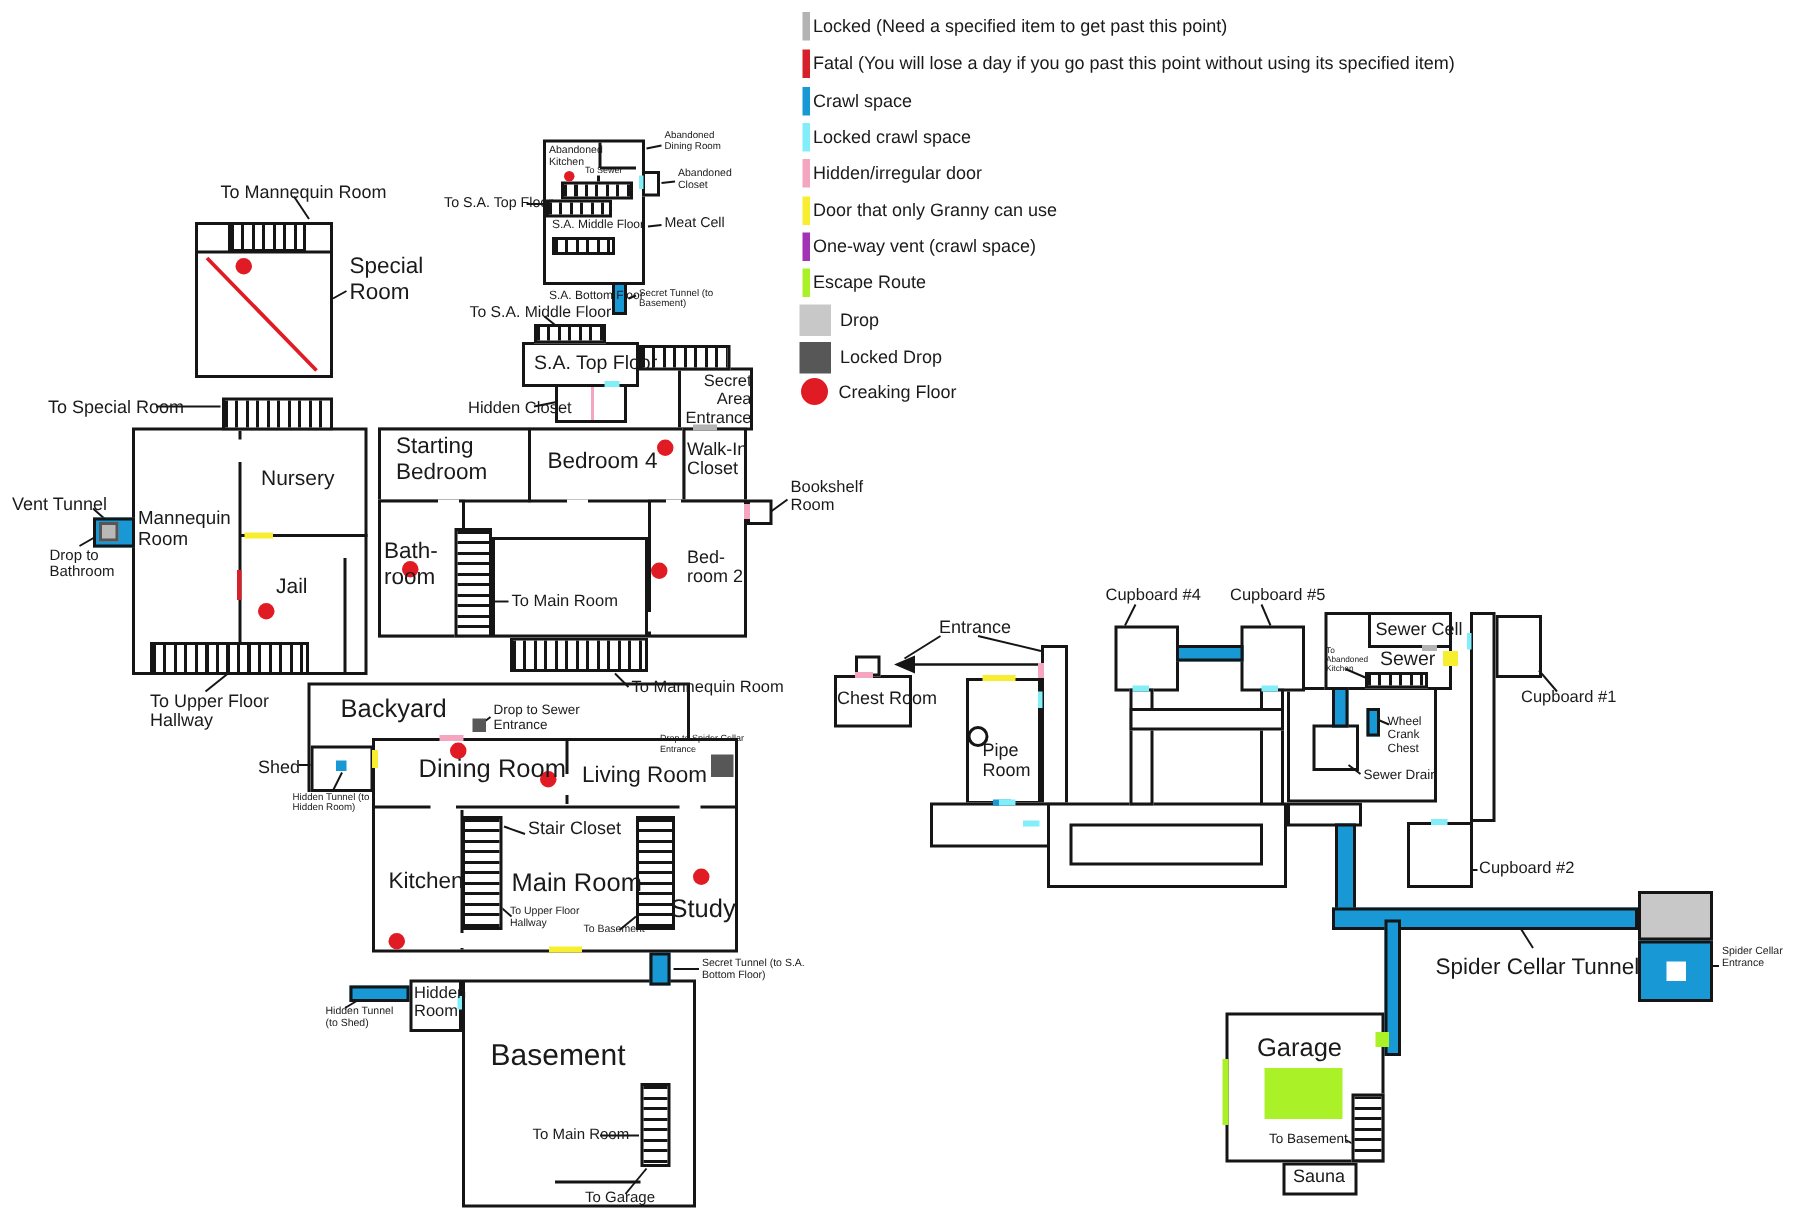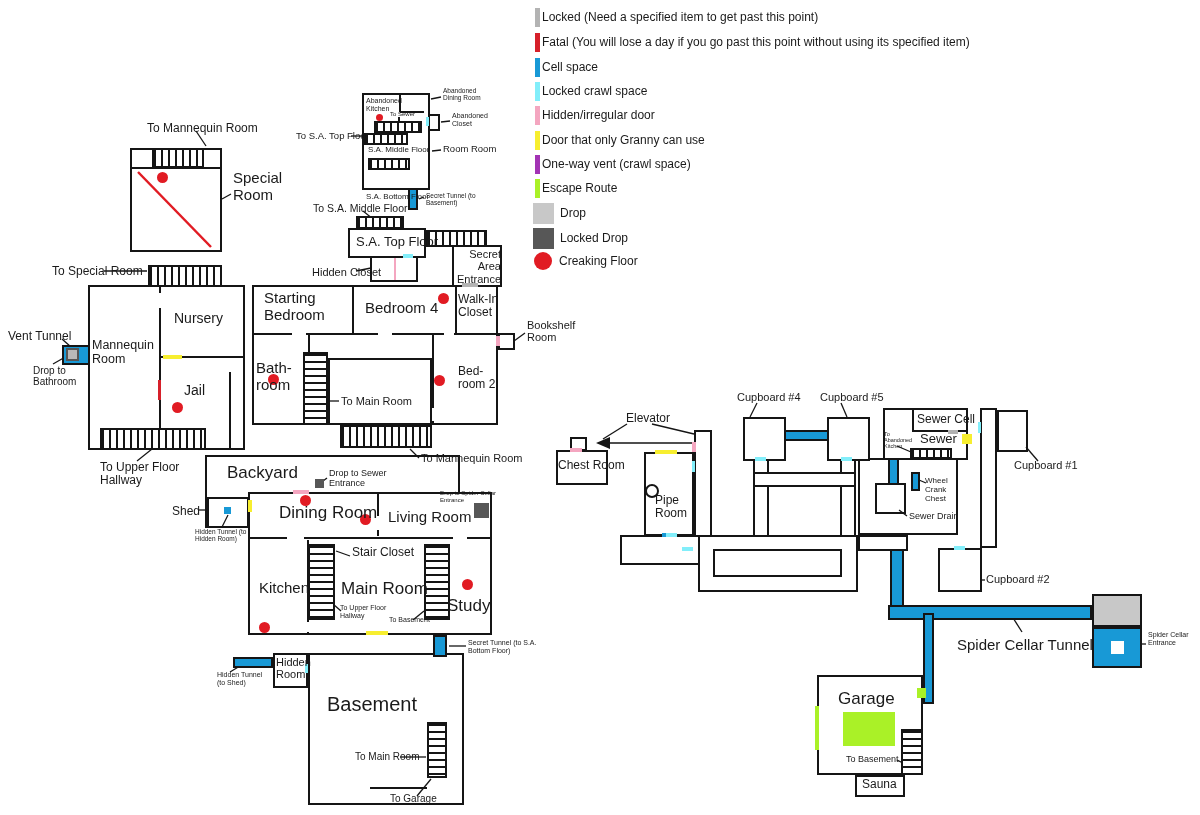--- a/index.html
+++ b/index.html
@@ -114,21 +114,21 @@
     <div class="lg-sw" style="left: 535px; top: 82px; width: 5px; height: 19px; background-color: rgb(130, 238, 250);"></div>
     <div class="lg-sw" style="left: 535px; top: 106px; width: 5px; height: 19px; background-color: rgb(244, 166, 192);"></div>
     <div class="lg-sw" style="left: 535px; top: 131px; width: 5px; height: 19px; background-color: rgb(247, 238, 47);"></div>
     <div class="lg-sw" style="left: 535px; top: 155px; width: 5px; height: 19px; background-color: rgb(162, 51, 180);"></div>
     <div class="lg-sw" style="left: 535px; top: 179px; width: 5px; height: 19px; background-color: rgb(170, 241, 39);"></div>
     <div class="lg-sw" style="left: 533px; top: 203px; width: 21px; height: 21px; background-color: rgb(200, 200, 200);"></div>
     <div class="lg-sw" style="left: 533px; top: 228px; width: 21px; height: 21px; background-color: rgb(87, 87, 87);"></div>
     <div class="lg-sw lg-ci" style="left: 534px; top: 252px; width: 18px; height: 18px; background-color: rgb(225, 27, 35);"></div>
     <span class="lbl" style="left:542px;top:11px;font-size:12px;">Locked (Need a specified item to get past this point)</span>
     <span class="lbl" style="left:542px;top:36px;font-size:12px;">Fatal (You will lose a day if you go past this point without using its specified item)</span>
-    <span class="lbl" style="left:542px;top:61px;font-size:12px;">Cell space</span>
+    <span class="lbl" style="left:542px;top:61px;font-size:12px;">Crawl space</span>
     <span class="lbl" style="left:542px;top:85px;font-size:12px;">Locked crawl space</span>
     <span class="lbl" style="left:542px;top:109px;font-size:12px;">Hidden/irregular door</span>
     <span class="lbl" style="left:542px;top:134px;font-size:12px;">Door that only Granny can use</span>
     <span class="lbl" style="left:542px;top:158px;font-size:12px;">One-way vent (crawl space)</span>
     <span class="lbl" style="left:542px;top:182px;font-size:12px;">Escape Route</span>
     <span class="lbl" style="left:560px;top:207px;font-size:12px;">Drop</span>
     <span class="lbl" style="left:560px;top:232px;font-size:12px;">Locked Drop</span>
     <span class="lbl" style="left:559px;top:255px;font-size:12px;">Creaking Floor</span>
   </div>
 
@@ -139,21 +139,21 @@
   <span class="lbl wrap" style="left:233px;top:170px;width:62px;font-size:15px;">Special Room</span>
 
   <div class="st st-v" style="left:148px;top:265px;width:74px;height:22px;"></div>
   <div class="room" style="left:88px;top:285px;width:157px;height:165px;"></div>
   <div class="st st-v" style="left:100px;top:428px;width:106px;height:22px;"></div>
   <div class="tunnel" style="left:62px;top:345px;width:28px;height:20px;"></div>
   <div class="mk" style="left:66px;top:348px;width:13px;height:13px;background:#b8b8b8;border:2px solid #555;box-sizing:border-box;"></div>
   <div class="mk c-granny" style="left:163px;top:355px;width:19px;height:4px;"></div>
   <div class="mk c-fatal" style="left:158px;top:380px;width:3px;height:20px;"></div>
   <div class="dot" style="left:172px;top:402px;"></div>
-  <span class="lbl" style="left:32px;top:265px;font-size:12px;margin-left:20px;">To Special Room</span>
+  <span class="lbl" style="left:32px;top:265px;font-size:12px;">To Special Room</span>
   <span class="lbl" style="left:8px;top:330px;font-size:12px;">Vent Tunnel</span>
   <span class="lbl wrap" style="left:33px;top:365px;width:52px;font-size:10px;">Drop to Bathroom</span>
   <span class="lbl wrap" style="left:92px;top:338px;width:66px;font-size:12.5px;">Mannequin Room</span>
   <span class="lbl" style="left:174px;top:311px;font-size:14px;">Nursery</span>
   <span class="lbl" style="left:184px;top:383px;font-size:14px;">Jail</span>
   <span class="lbl wrap" style="left:100px;top:461px;width:92px;font-size:12px;">To Upper Floor Hallway</span>
 
   <div class="room" style="left:362px;top:93px;width:68px;height:97px;"></div>
   <div class="room" style="left:428px;top:114px;width:12px;height:17px;"></div>
   <div class="mk c-lcrawl" style="left:426px;top:117px;width:3px;height:9px;"></div>
@@ -161,21 +161,21 @@
   <div class="st st-v" style="left:364px;top:133px;width:44px;height:12px;"></div>
   <div class="st st-v" style="left:368px;top:158px;width:42px;height:12px;"></div>
   <div class="tunnel" style="left:408px;top:188px;width:10px;height:22px;"></div>
   <div class="dot dot-s" style="left:376px;top:114px;"></div>
   <span class="lbl wrap" style="left:366px;top:97px;width:40px;font-size:7px;">Abandoned Kitchen</span>
   <span class="lbl" style="left:390px;top:111px;font-size:6px;">To Sewer</span>
   <span class="lbl wrap" style="left:443px;top:87px;width:46px;font-size:6.5px;">Abandoned Dining Room</span>
   <span class="lbl wrap" style="left:452px;top:112px;width:44px;font-size:7px;">Abandoned Closet</span>
   <span class="lbl" style="left:296px;top:131px;font-size:9.5px;">To S.A. Top Floor</span>
   <span class="lbl" style="left:368px;top:146px;font-size:8px;">S.A. Middle Floor</span>
-  <span class="lbl" style="left:443px;top:144px;font-size:9.5px;">Room Room</span>
+  <span class="lbl" style="left:443px;top:144px;font-size:9.5px;">Meat Cell</span>
   <span class="lbl" style="left:366px;top:193px;font-size:8px;">S.A. Bottom Floor</span>
   <span class="lbl wrap" style="left:426px;top:192px;width:52px;font-size:6.5px;">Secret Tunnel (to Basement)</span>
 
   <div class="st st-v" style="left:356px;top:216px;width:48px;height:13px;"></div>
   <div class="room" style="left:348px;top:228px;width:78px;height:30px;"></div>
   <div class="st st-v" style="left:426px;top:230px;width:61px;height:17px;"></div>
   <div class="room" style="left:452px;top:245px;width:50px;height:42px;"></div>
   <div class="room" style="left:370px;top:256px;width:48px;height:26px;"></div>
   <div class="mk c-hidden" style="left:394px;top:258px;width:2px;height:22px;"></div>
   <div class="mk c-lcrawl" style="left:403px;top:254px;width:10px;height:4px;"></div>
@@ -285,21 +285,21 @@
   <div class="mk c-locked" style="left:948px;top:430px;width:10px;height:4px;"></div>
   <div class="mk c-granny" style="left:962px;top:434px;width:10px;height:10px;"></div>
   <div class="tunnel" style="left:888px;top:458px;width:11px;height:27px;"></div>
   <div class="tunnel" style="left:911px;top:472px;width:9px;height:19px;"></div>
   <div class="room" style="left:875px;top:483px;width:31px;height:31px;"></div>
   <div class="room" style="left:980px;top:408px;width:17px;height:140px;"></div>
   <div class="mk c-lcrawl" style="left:978px;top:422px;width:3px;height:11px;"></div>
   <div class="room" style="left:997px;top:410px;width:31px;height:42px;"></div>
   <div class="room" style="left:938px;top:548px;width:44px;height:44px;"></div>
   <div class="mk c-lcrawl" style="left:954px;top:546px;width:11px;height:4px;"></div>
-  <span class="lbl" style="left:626px;top:412px;font-size:12px;">Elevator</span>
+  <span class="lbl" style="left:626px;top:412px;font-size:12px;">Entrance</span>
   <span class="lbl" style="left:558px;top:459px;font-size:12px;">Chest Room</span>
   <span class="lbl wrap" style="left:655px;top:494px;width:40px;font-size:12px;">Pipe Room</span>
   <span class="lbl" style="left:737px;top:391px;font-size:11px;">Cupboard #4</span>
   <span class="lbl" style="left:820px;top:391px;font-size:11px;">Cupboard #5</span>
   <span class="lbl" style="left:917px;top:413px;font-size:12px;">Sewer Cell</span>
   <span class="lbl" style="left:920px;top:432px;font-size:13px;">Sewer</span>
   <span class="lbl wrap" style="left:884px;top:431px;width:28px;font-size:5.5px;">To Abandoned Kitchen</span>
   <span class="lbl wrap" style="left:925px;top:477px;width:34px;font-size:8px;">Wheel Crank Chest</span>
   <span class="lbl" style="left:909px;top:511px;font-size:9px;">Sewer Drain</span>
   <span class="lbl" style="left:1014px;top:459px;font-size:11px;">Cupboard #1</span>

